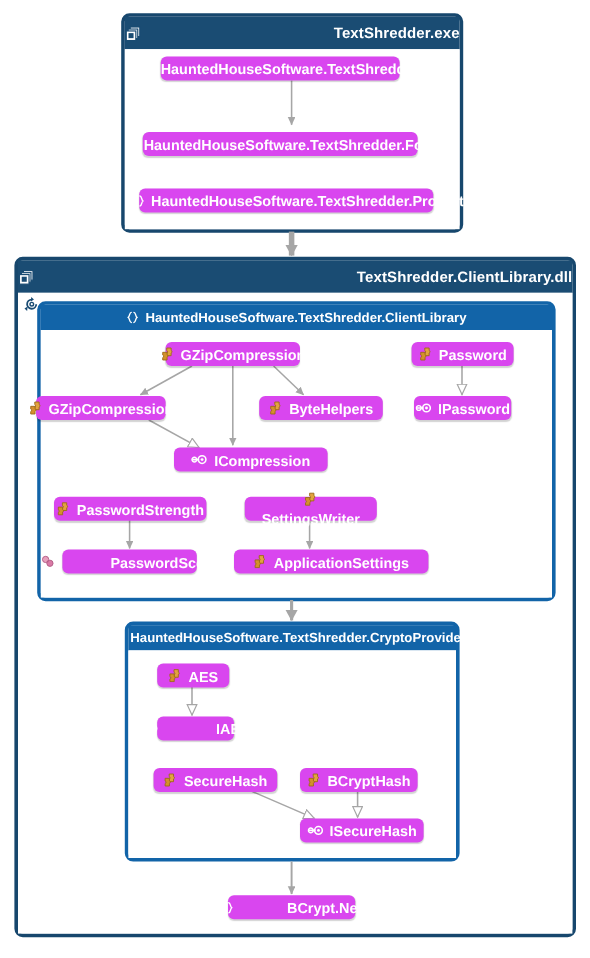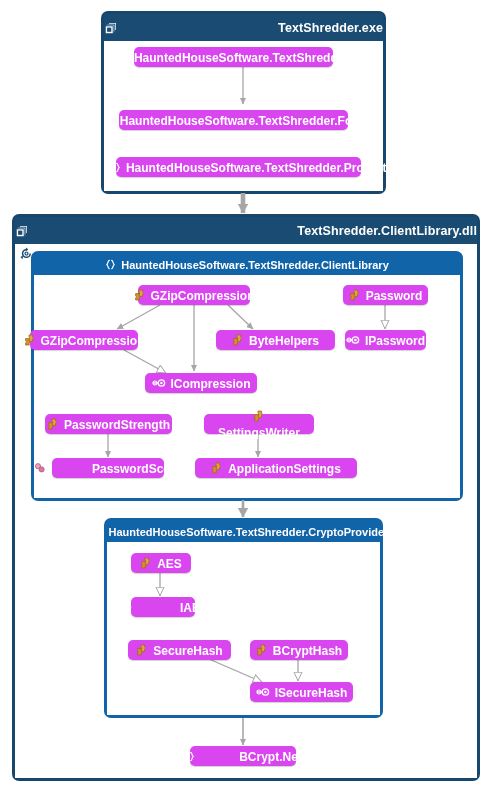--- a/index.html
+++ b/index.html
@@ -197,21 +197,21 @@
   <div class="node" style="left:30px;top:330px;width:108px;">
     <span>
       <svg width="12" height="12" viewBox="0 0 12 12">
         <path d="M5.0,1.0 L8.6,1.0 L8.6,3.0 A1.2,1.2 0 0 1 8.6,5.2 L8.6,7.4 L5.0,7.4 L5.0,5.4 A1.2,1.2 0 0 0 5.0,3.2 z" fill="#e2a33f" stroke="#9c6a17" stroke-width="0.75"></path>
         <path d="M1.6,4.6 L5.2,4.6 L5.2,6.6 A1.2,1.2 0 0 1 5.2,8.8 L5.2,11.0 L1.6,11.0 L1.6,9.0 A1.2,1.2 0 0 0 1.6,6.8 z" fill="#d4902c" stroke="#9c6a17" stroke-width="0.75"></path>
       </svg>
     </span>
     <span class="lbl">GZipCompression</span>
   </div>
 
-  <div class="node" style="left:216px;top:330px;width:119px;">
+  <div class="node" style="left:216px;top:330px;width:103px;">
     <span>
       <svg width="12" height="12" viewBox="0 0 12 12">
         <path d="M5.0,1.0 L8.6,1.0 L8.6,3.0 A1.2,1.2 0 0 1 8.6,5.2 L8.6,7.4 L5.0,7.4 L5.0,5.4 A1.2,1.2 0 0 0 5.0,3.2 z" fill="#e2a33f" stroke="#9c6a17" stroke-width="0.75"></path>
         <path d="M1.6,4.6 L5.2,4.6 L5.2,6.6 A1.2,1.2 0 0 1 5.2,8.8 L5.2,11.0 L1.6,11.0 L1.6,9.0 A1.2,1.2 0 0 0 1.6,6.8 z" fill="#d4902c" stroke="#9c6a17" stroke-width="0.75"></path>
       </svg>
     </span>
     <span class="lbl">ByteHelpers</span>
   </div>
 
   <div class="node" style="left:345px;top:330px;width:81px;">
@@ -219,21 +219,21 @@
       <svg width="14" height="10" viewBox="0 0 14 10">
         <path d="M1.2,5 L7.0,5" stroke="#ffffff" stroke-width="1.3" fill="none"></path>
         <circle cx="3.0" cy="5" r="2.0" fill="none" stroke="#ffffff" stroke-width="1.2"></circle>
         <circle cx="9.4" cy="5" r="3.2" fill="none" stroke="#ffffff" stroke-width="1.3"></circle>
         <circle cx="9.4" cy="5" r="1.2" fill="#ffffff"></circle>
       </svg>
     </span>
     <span class="lbl">IPassword</span>
   </div>
 
-  <div class="node" style="left:145px;top:373px;width:112px;">
+  <div class="node" style="left:145px;top:373px;width:128px;">
     <span>
       <svg width="14" height="10" viewBox="0 0 14 10">
         <path d="M1.2,5 L7.0,5" stroke="#ffffff" stroke-width="1.3" fill="none"></path>
         <circle cx="3.0" cy="5" r="2.0" fill="none" stroke="#ffffff" stroke-width="1.2"></circle>
         <circle cx="9.4" cy="5" r="3.2" fill="none" stroke="#ffffff" stroke-width="1.3"></circle>
         <circle cx="9.4" cy="5" r="1.2" fill="#ffffff"></circle>
       </svg>
     </span>
     <span class="lbl">ICompression</span>
   </div>

